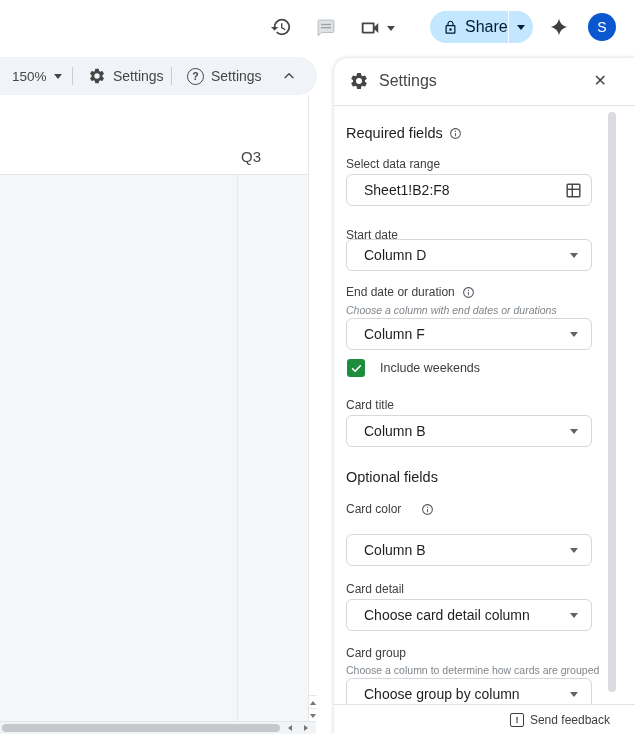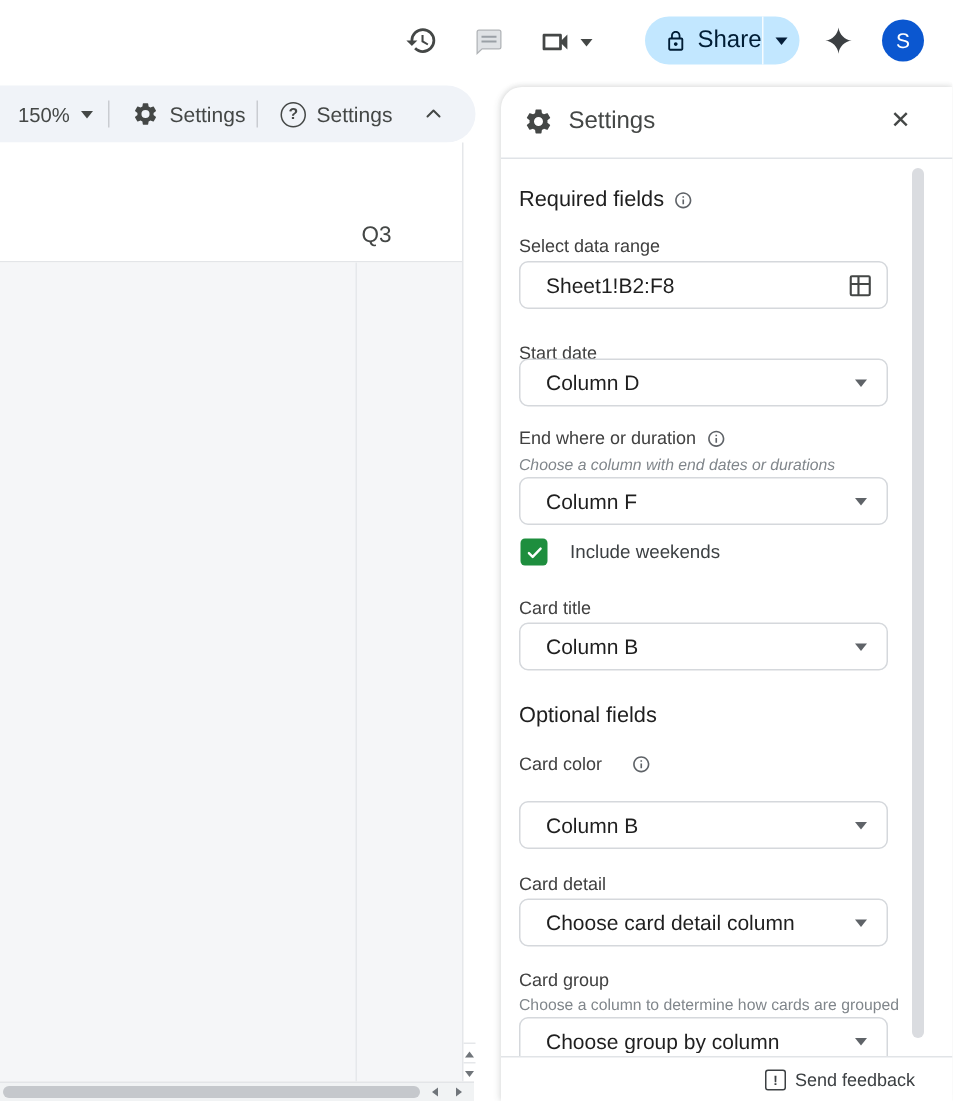--- a/index.html
+++ b/index.html
@@ -209,21 +209,21 @@
       </span>
     </div>
 
     <div class="lbl" style="top:123px;">Start date</div>
     <div class="sel" style="top:134px;">
       <span class="val">Column D</span>
       <span class="caret"></span>
     </div>
 
     <div class="lbl" style="top:180px;">
-      <span>End where or duration</span>
+      <span>End date or duration</span>
       <span>
         <svg width="13" height="13" viewBox="0 0 24 24">
             <path fill="#5f6368" d="M11 7h2v2h-2zm0 4h2v6h-2zm1-9C6.48 2 2 6.48 2 12s4.48 10 10 10 10-4.48 10-10S17.52 2 12 2zm0 18c-4.41 0-8-3.59-8-8s3.59-8 8-8 8 3.59 8 8-3.59 8-8 8z"></path>
           </svg>
       </span>
     </div>
     <div class="helper" style="top:199px;font-style:italic;">Choose a column with end dates or durations</div>
     <div class="sel" style="top:213px;">
       <span class="val">Column F</span>
       <span class="caret"></span>

